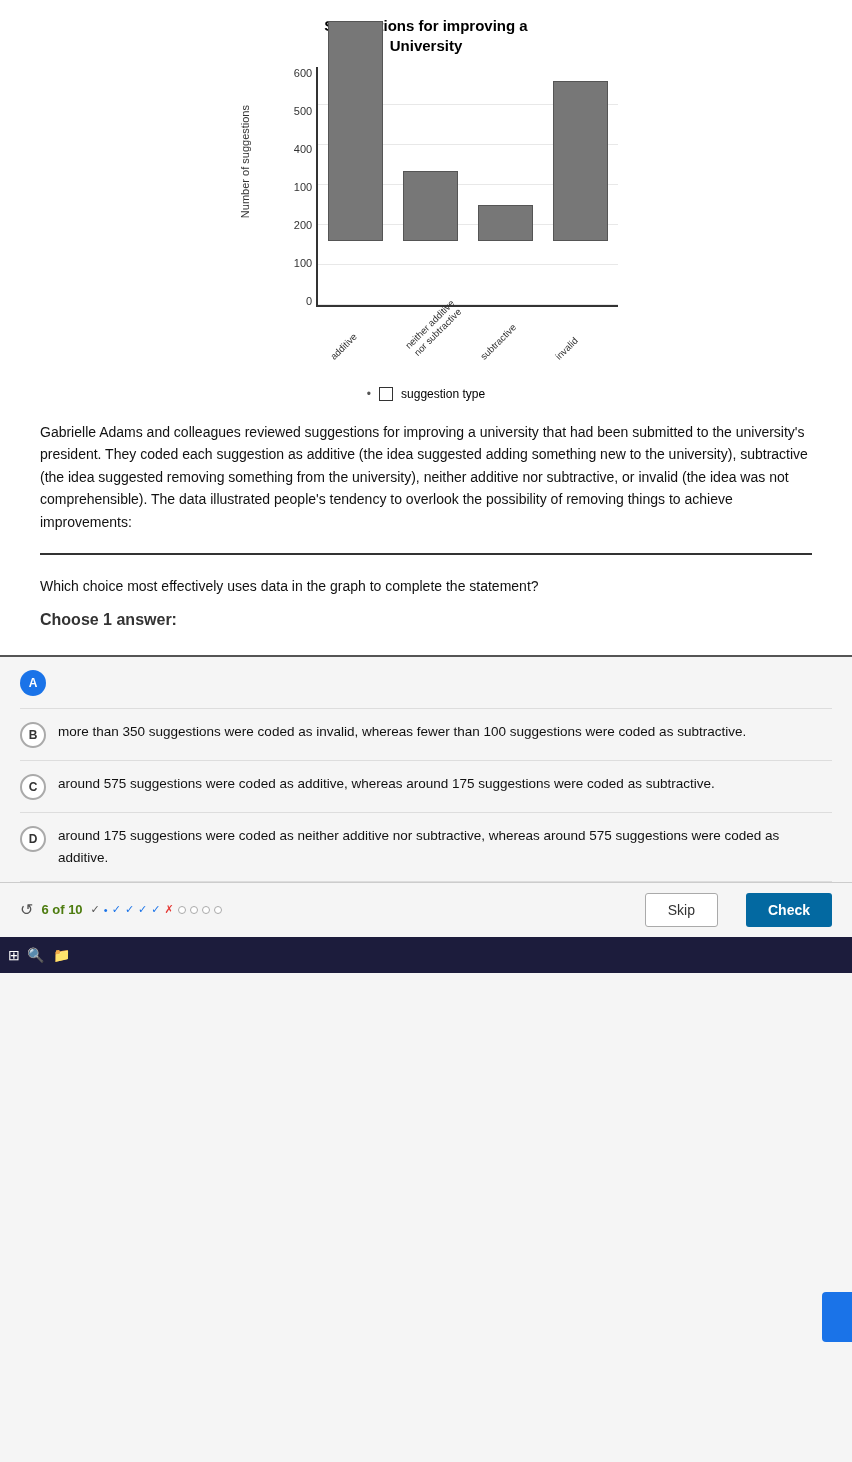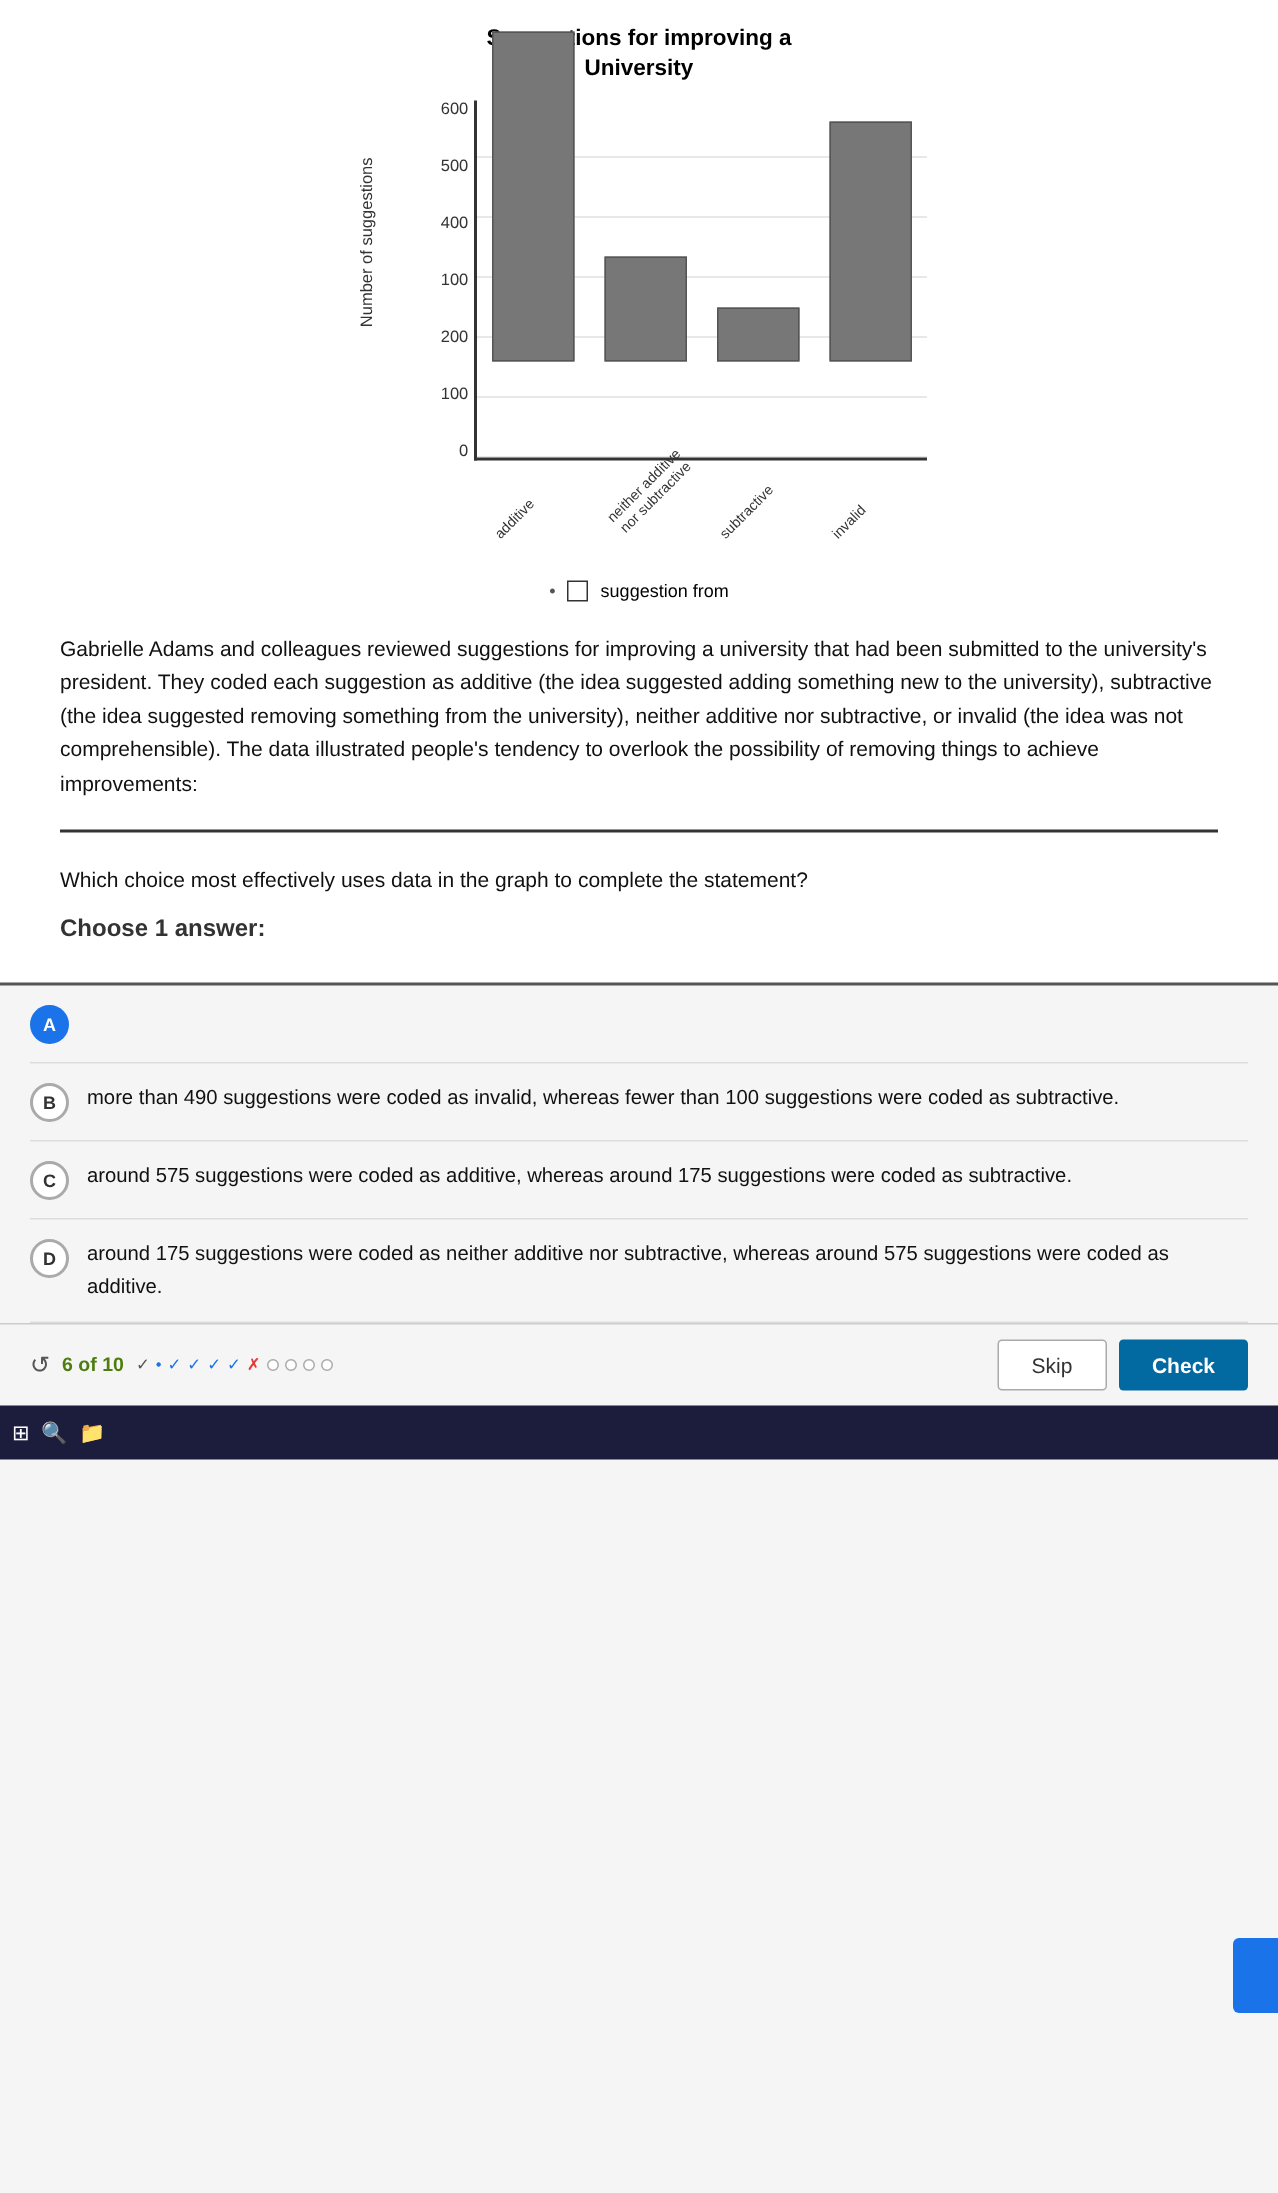--- a/index.html
+++ b/index.html
@@ -198,21 +198,21 @@
       gap: 4px;
     }
     .dot {
       width: 8px;
       height: 8px;
       border-radius: 50%;
     }
     .dot-empty { background: white; border: 1.5px solid #aaa; }
     .bottom-buttons {
       display: flex;
-      gap: 8px;
+      gap: 28px;
     }
     .btn-skip {
       background: white;
       border: 1.5px solid #aaa;
       color: #333;
       padding: 8px 22px;
       font-size: 14px;
       cursor: pointer;
       border-radius: 3px;
     }
@@ -307,21 +307,21 @@
             </div>
           </div>
         </div>
       </div>
 
       <div style="height:70px;"></div>
 
       <div class="chart-legend">
         <span style="font-size:12px; color:#555;">•</span>
         <span class="legend-box"></span>
-        <span style="font-size:12px;">suggestion from</span>
+        <span style="font-size:12px;">suggestion type</span>
       </div>
     </div>
 
     <div class="description-text">Gabrielle Adams and colleagues reviewed suggestions for improving a university that had been submitted to the university's president. They coded each suggestion as additive (the idea suggested adding something new to the university), subtractive (the idea suggested removing something from the university), neither additive nor subtractive, or invalid (the idea was not comprehensible). The data illustrated people's tendency to overlook the possibility of removing things to achieve improvements:</div>
 
     <hr class="divider">
 
     <div class="question-text">Which choice most effectively uses data in the graph to complete the statement?</div>
 
     <div class="choose-label">Choose 1 answer:</div>
@@ -329,21 +329,21 @@
   </div>
 
   <div class="answers-section">
 
     <div class="answer-option">
       <div class="answer-badge badge-a">A</div>
     </div>
 
     <div class="answer-option">
       <div class="answer-badge badge-b">B</div>
-      <div class="answer-text">more than 490 suggestions were coded as invalid, whereas fewer than 100 suggestions were coded as subtractive.</div>
+      <div class="answer-text">more than 350 suggestions were coded as invalid, whereas fewer than 100 suggestions were coded as subtractive.</div>
     </div>
 
     <div class="answer-option">
       <div class="answer-badge badge-c">C</div>
       <div class="answer-text">around 575 suggestions were coded as additive, whereas around 175 suggestions were coded as subtractive.</div>
     </div>
 
     <div class="answer-option">
       <div class="answer-badge badge-d">D</div>
       <div class="answer-text">around 175 suggestions were coded as neither additive nor subtractive, whereas around 575 suggestions were coded as additive.</div>

